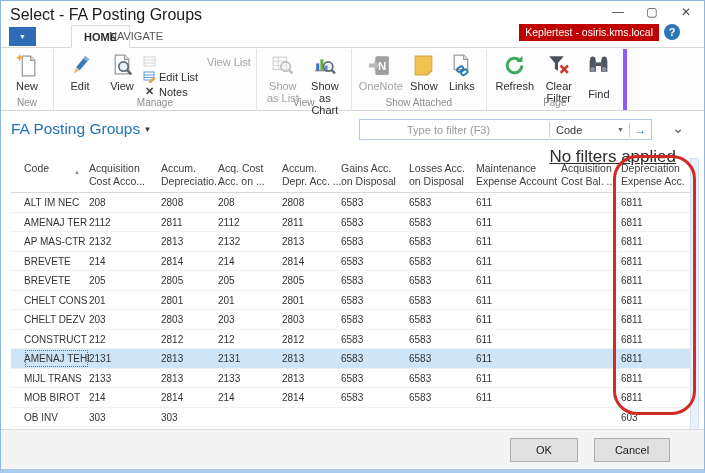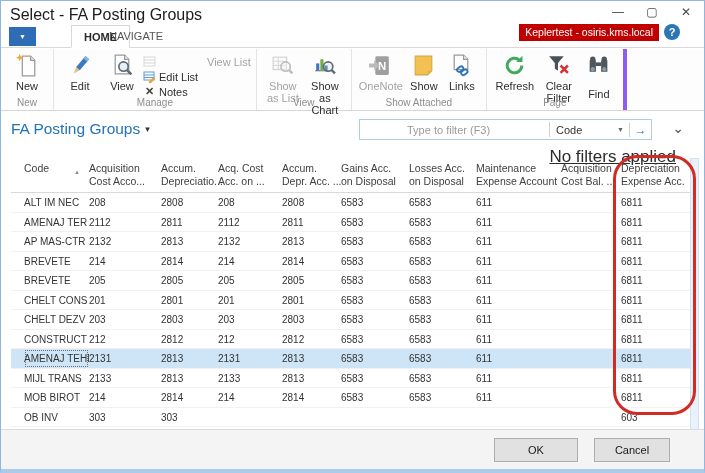--- a/index.html
+++ b/index.html
@@ -67,21 +67,21 @@
   .tr.selected{background:#cde5f7;}
   .td{white-space:nowrap;overflow:hidden;}
   .tr.selected .td:first-child{outline:1px dotted #6e6e6e;outline-offset:-2px;}
   .vscroll{position:absolute;top:157px;right:5px;width:9px;height:276px;background:#e9f1fa;border:1px solid #d3e2f2;}
   .annotation{position:absolute;left:612px;top:154px;width:83px;height:260px;border:3px solid #d12b26;
     border-radius:24px;pointer-events:none;z-index:50;}
   
   .footer{position:absolute;left:0;right:0;bottom:0;height:40px;background:#f4f4f4;border-top:1px solid #dcdcdc;}
   .btn{position:absolute;top:8px;height:24px;background:#e1e1e1;border:1px solid #adadad;
     font-family:inherit;font-size:11px;color:#1a1a1a;}
-  .btn.ok{right:126px;width:84px;}
+  .btn.ok{right:126px;width:68px;}
   .btn.cancel{right:34px;width:76px;}
 </style>
 </head>
 <body>
 
 <div class="win">
 
   <div class="titlebar">
     <span class="title">Select - FA Posting Groups</span>
     <div class="winctrls">

